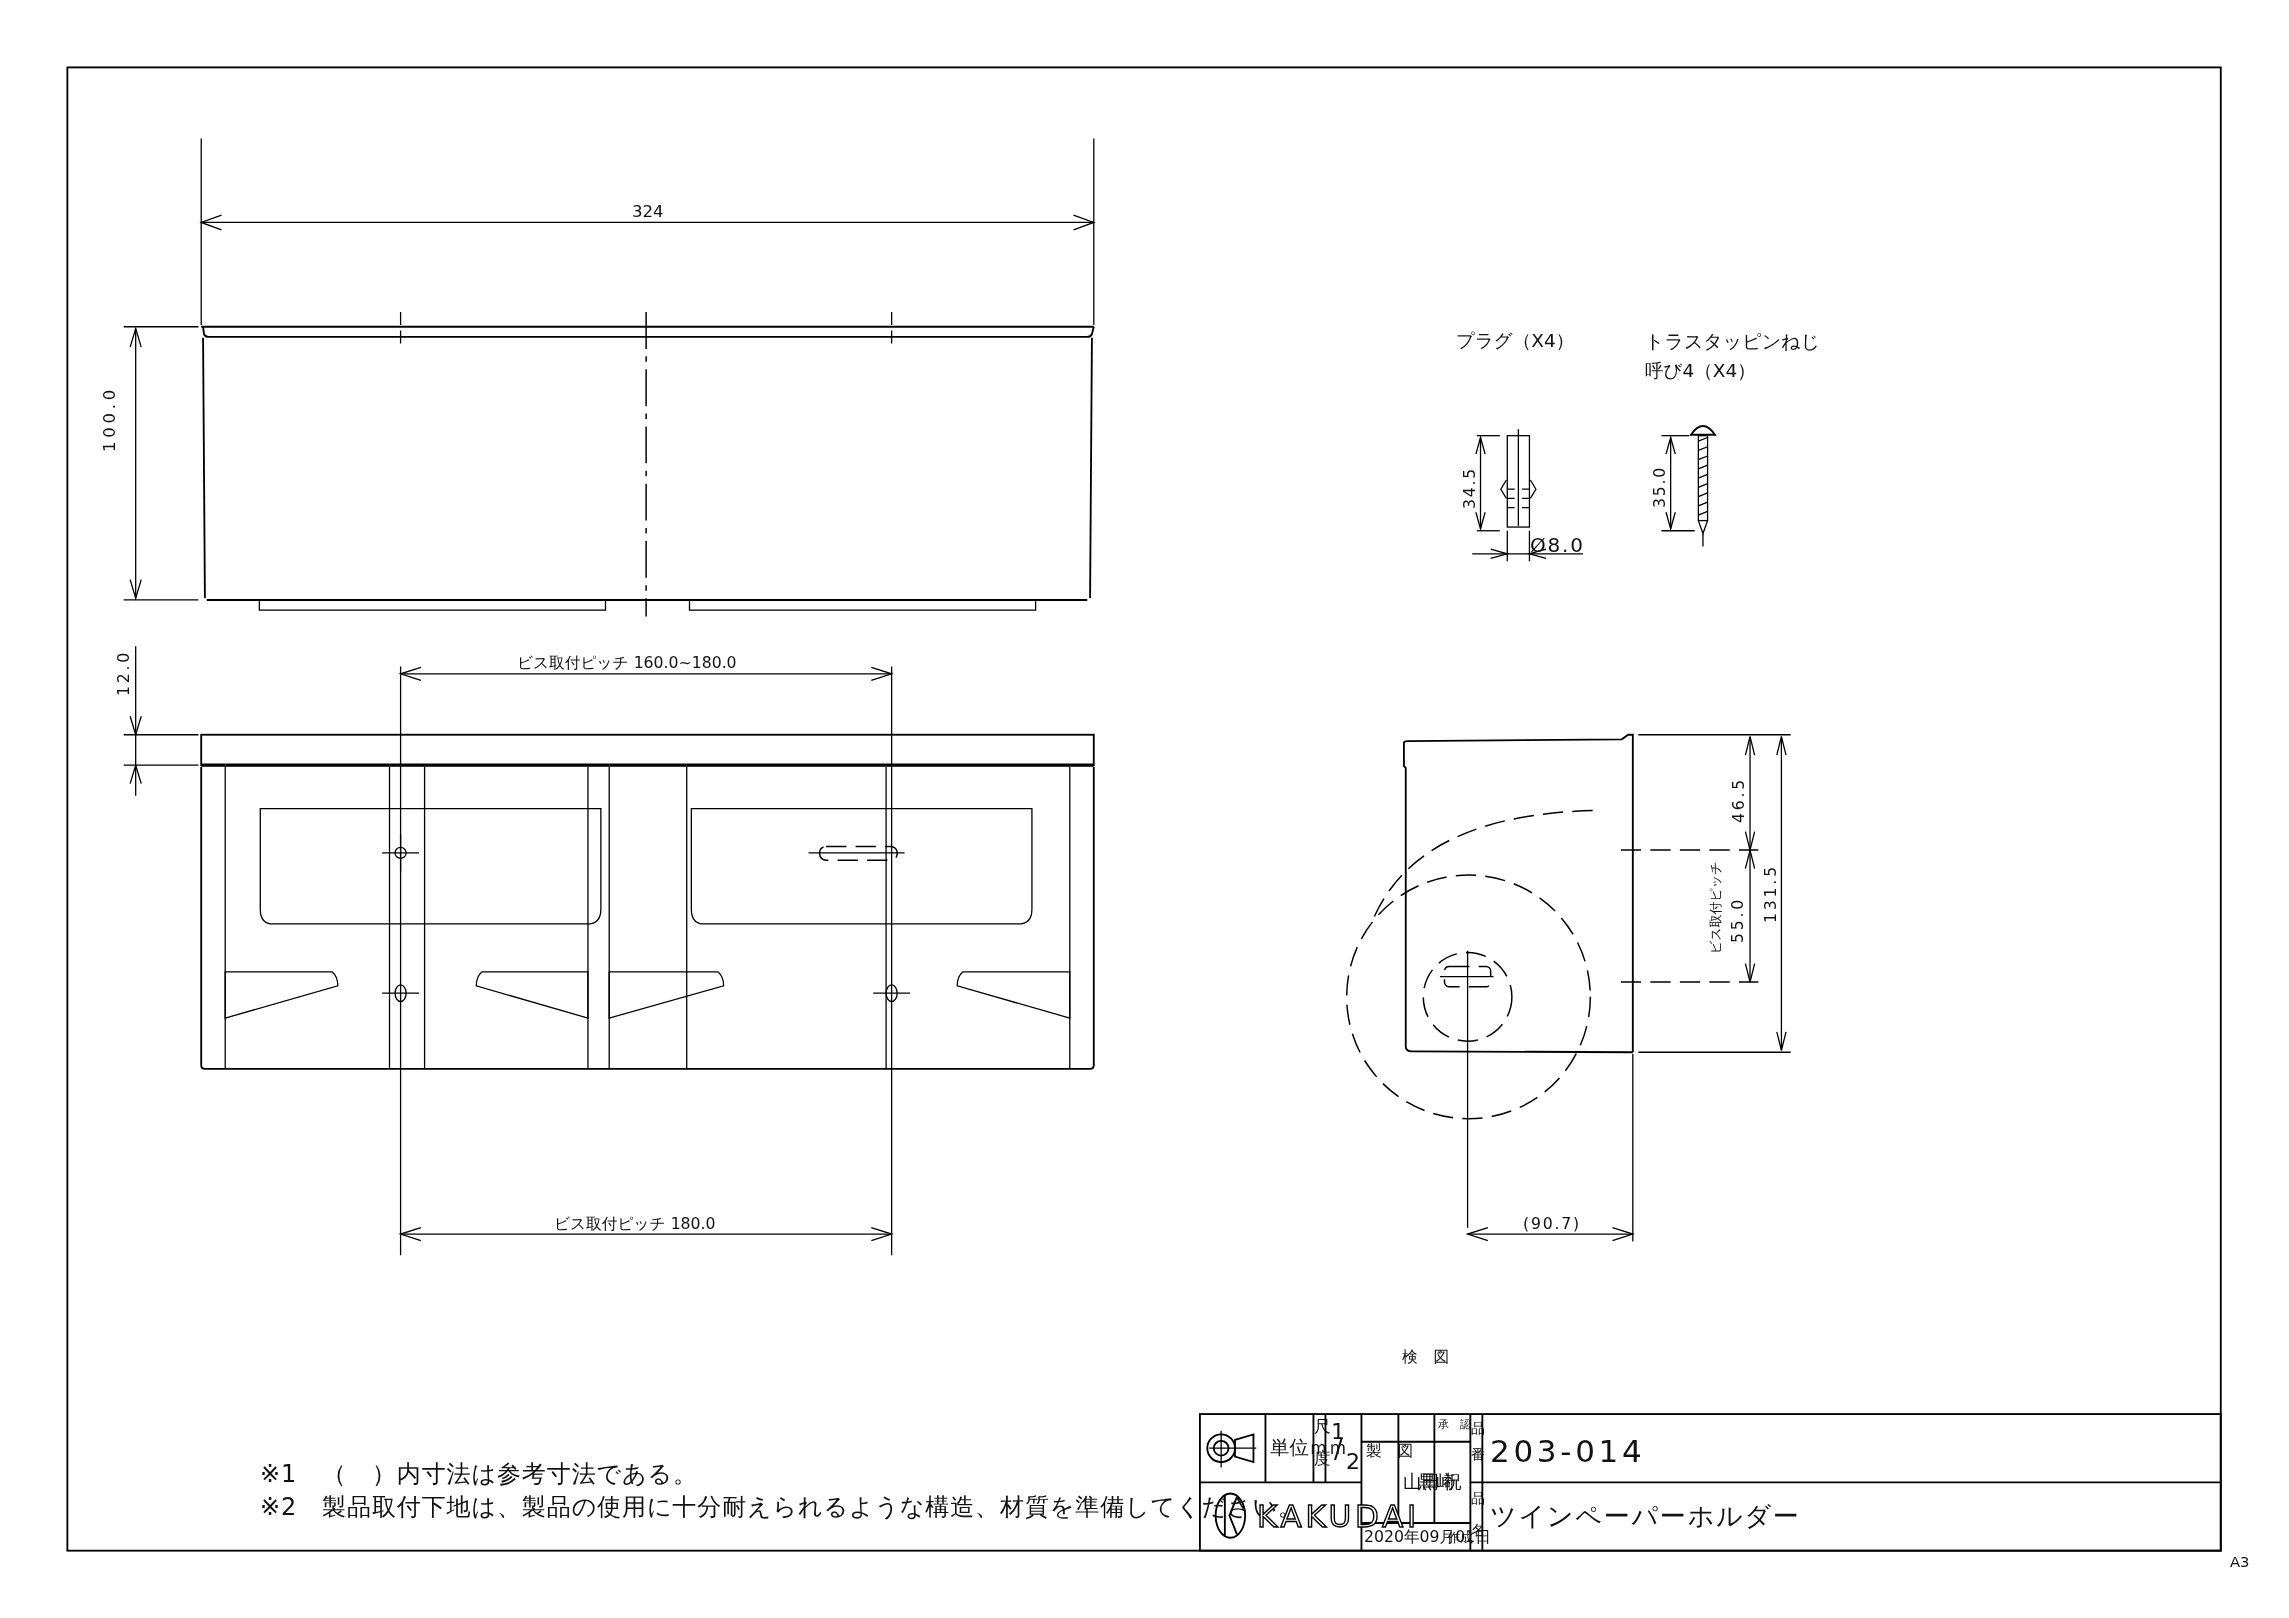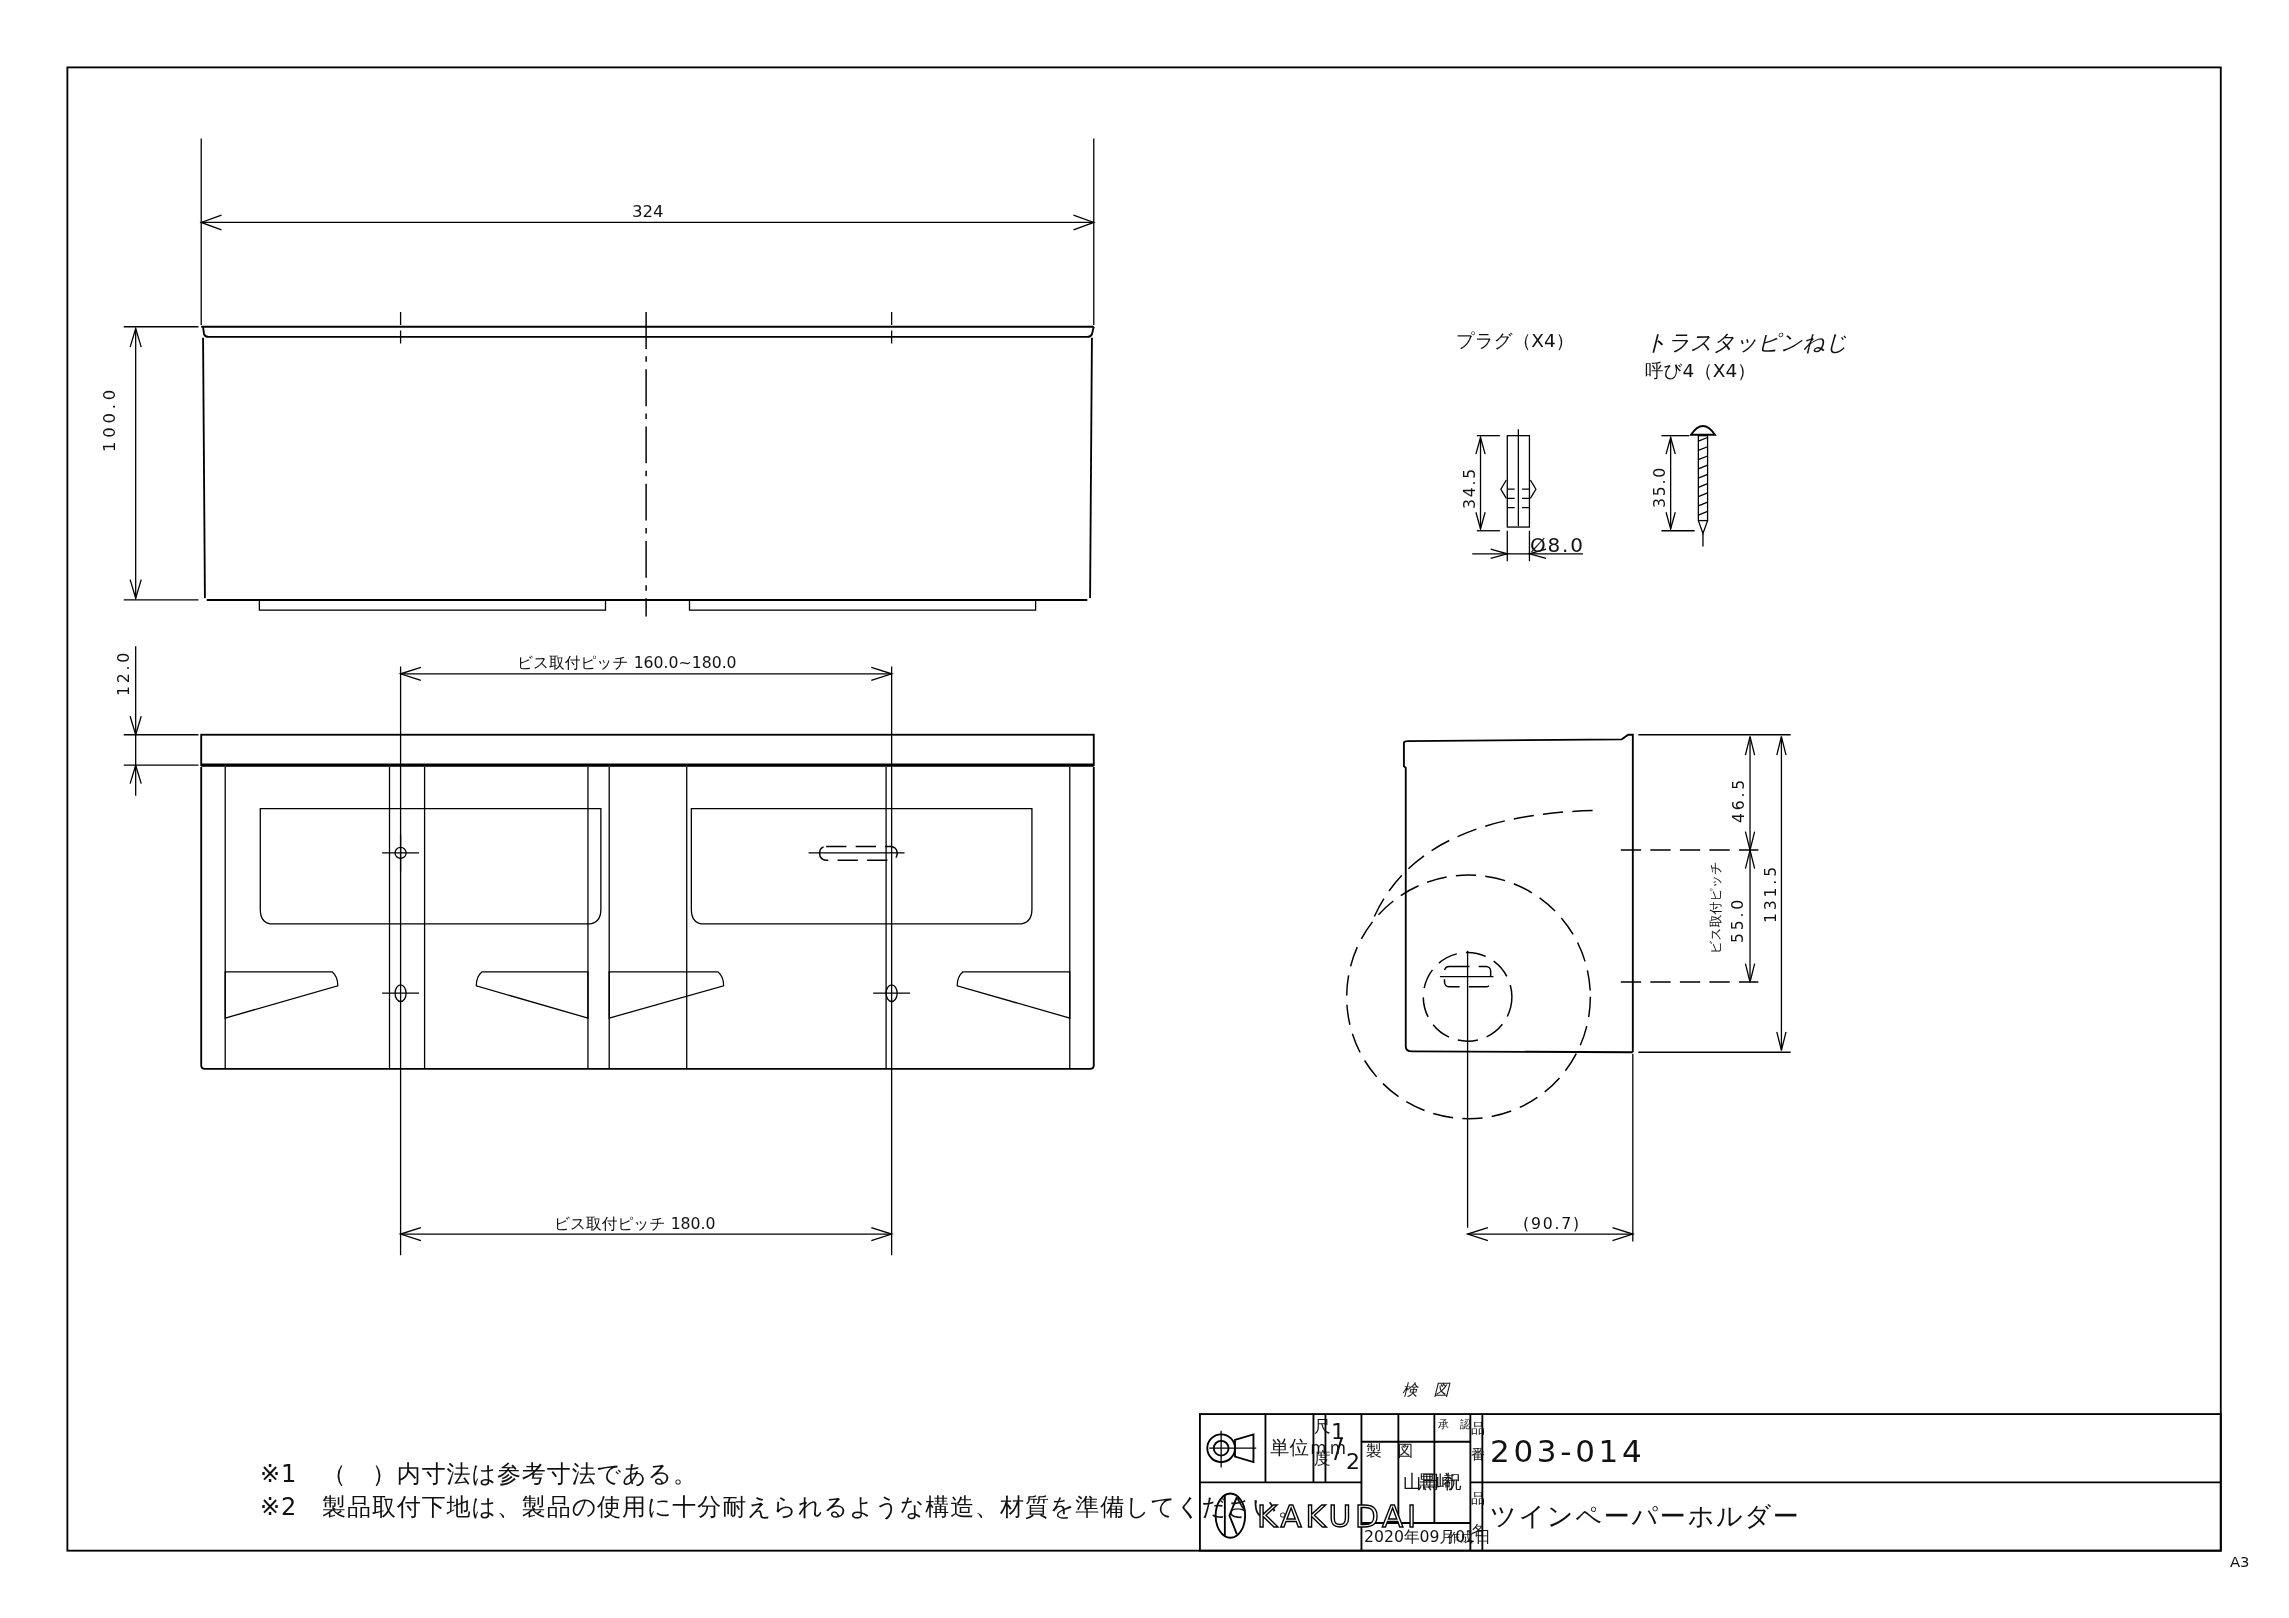--- a/index.html
+++ b/index.html
@@ -196,42 +196,42 @@
 <div class="lbl" style="left:632px; top:204px; font-size:16.6px;">324</div>
 <div class="lbl" style="left:102px; top:452px; font-size:16.6px; transform:rotate(-90deg); transform-origin:left top; letter-spacing:3.7px;">100.0</div>
 
 <div class="lbl" style="left:116px; top:696px; font-size:15.7px; transform:rotate(-90deg); transform-origin:left top; letter-spacing:2.8px;">12.0</div>
 <div class="lbl" style="left:517px; top:655px; font-size:15.7px;">ビス取付ピッチ 160.0~180.0</div>
 <div class="lbl" style="left:554px; top:1216px; font-size:15.7px;">ビス取付ピッチ 180.0</div>
 
 <div class="lbl" style="left:1456px; top:332px; font-size:18.5px;">プラグ（X4）</div>
 <div class="lbl" style="left:1462px; top:509px; font-size:15.7px; transform:rotate(-90deg); transform-origin:left top; letter-spacing:1.8px;">34.5</div>
 <div class="lbl" style="left:1530px; top:535px; font-size:20px; letter-spacing:1.8px;">Ø8.0</div>
-<div class="lbl" style="left:1645px; top:332px; font-size:22px;font-style:italic;">トラスタッピンねじ</div>
+<div class="lbl" style="left:1645px; top:332px; font-size:19px;">トラスタッピンねじ</div>
 <div class="lbl" style="left:1645px; top:362px; font-size:18.5px;">呼び4（X4）</div>
 <div class="lbl" style="left:1652px; top:508px; font-size:15.7px; transform:rotate(-90deg); transform-origin:left top; letter-spacing:1.8px;">35.0</div>
 
 <div class="lbl" style="left:1731px; top:823px; font-size:15.7px; transform:rotate(-90deg); transform-origin:left top; letter-spacing:2.8px;">46.5</div>
 <div class="lbl" style="left:1709px; top:954px; font-size:13px; transform:rotate(-90deg); transform-origin:left top;">ビス取付ピッチ</div>
 <div class="lbl" style="left:1730px; top:943px; font-size:15.7px; transform:rotate(-90deg); transform-origin:left top; letter-spacing:2.8px;">55.0</div>
 <div class="lbl" style="left:1763px; top:923px; font-size:15.7px; transform:rotate(-90deg); transform-origin:left top; letter-spacing:2.8px;">131.5</div>
 <div class="lbl" style="left:1523px; top:1216px; font-size:15.7px; letter-spacing:1.8px;">(90.7)</div>
 
 <div class="lbl note" style="left:260px; top:1462px;">※1　（　）内寸法は参考寸法である。</div>
 <div class="lbl note" style="left:260px; top:1495px;">※2　製品取付下地は、製品の使用に十分耐えられるような構造、材質を準備してください。</div>
 
 <div class="lbl" style="left:1270px; top:1438px; font-size:19.4px;">単位ｍｍ</div>
 <div class="lbl" style="left:1314px; top:1419px; font-size:16.6px;">尺</div>
 <div class="lbl" style="left:1314px; top:1451px; font-size:16.6px;">度</div>
 <div class="lbl" style="left:1331px; top:1421px; font-size:22px;">1</div>
 <div class="lbl" style="left:1334px; top:1436px; font-size:26px;">/</div>
 <div class="lbl" style="left:1346px; top:1451px; font-size:22px;">2</div>
 
 <div class="lbl" style="left:1366px; top:1419px; font-size:15.7px;margin-top:24px;">製　図</div>
-<div class="lbl" style="left:1402px; top:1382px; font-size:15.7px;font-style:italic;">検　図</div>
+<div class="lbl" style="left:1402px; top:1349px; font-size:15.7px;">検　図</div>
 <div class="lbl" style="left:1438px; top:1419px; font-size:11px;">承　認</div>
 <div class="lbl" style="left:1418px; top:1473px; font-size:18.5px;">黒崎</div>
 <div class="lbl" style="left:1403px; top:1473px; font-size:18.5px;">山田</div>
 <div class="lbl" style="left:1443px; top:1473px; font-size:18.5px;">祝</div>
 <div class="lbl" style="left:1364px; top:1529px; font-size:15.7px;">2020年09月01日</div>
 <div class="lbl" style="left:1447px; top:1531px; font-size:13px;">作成</div>
 
 <div class="lbl" style="left:1471px; top:1421px; font-size:14px;">品</div>
 <div class="lbl" style="left:1471px; top:1447px; font-size:14px;">番</div>
 <div class="lbl" style="left:1490px; top:1436px; font-size:31px; letter-spacing:3.7px;">203-014</div>

